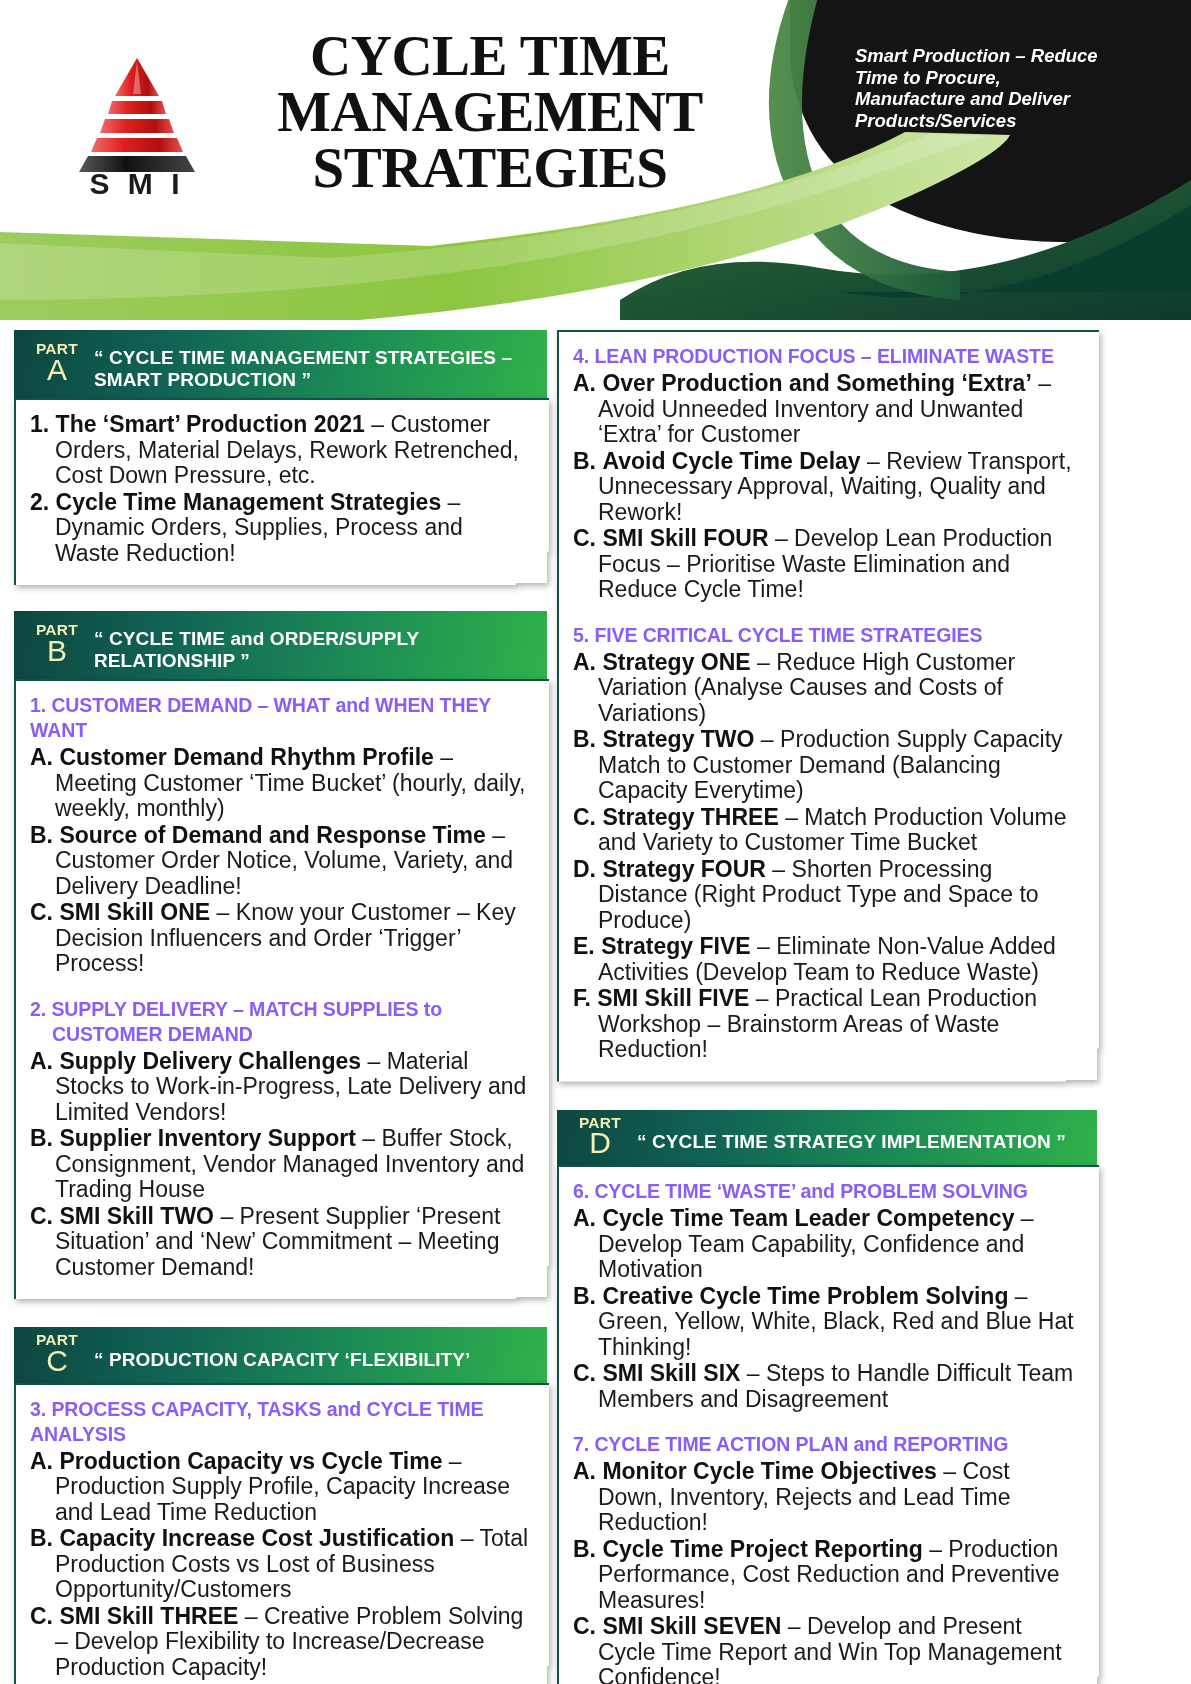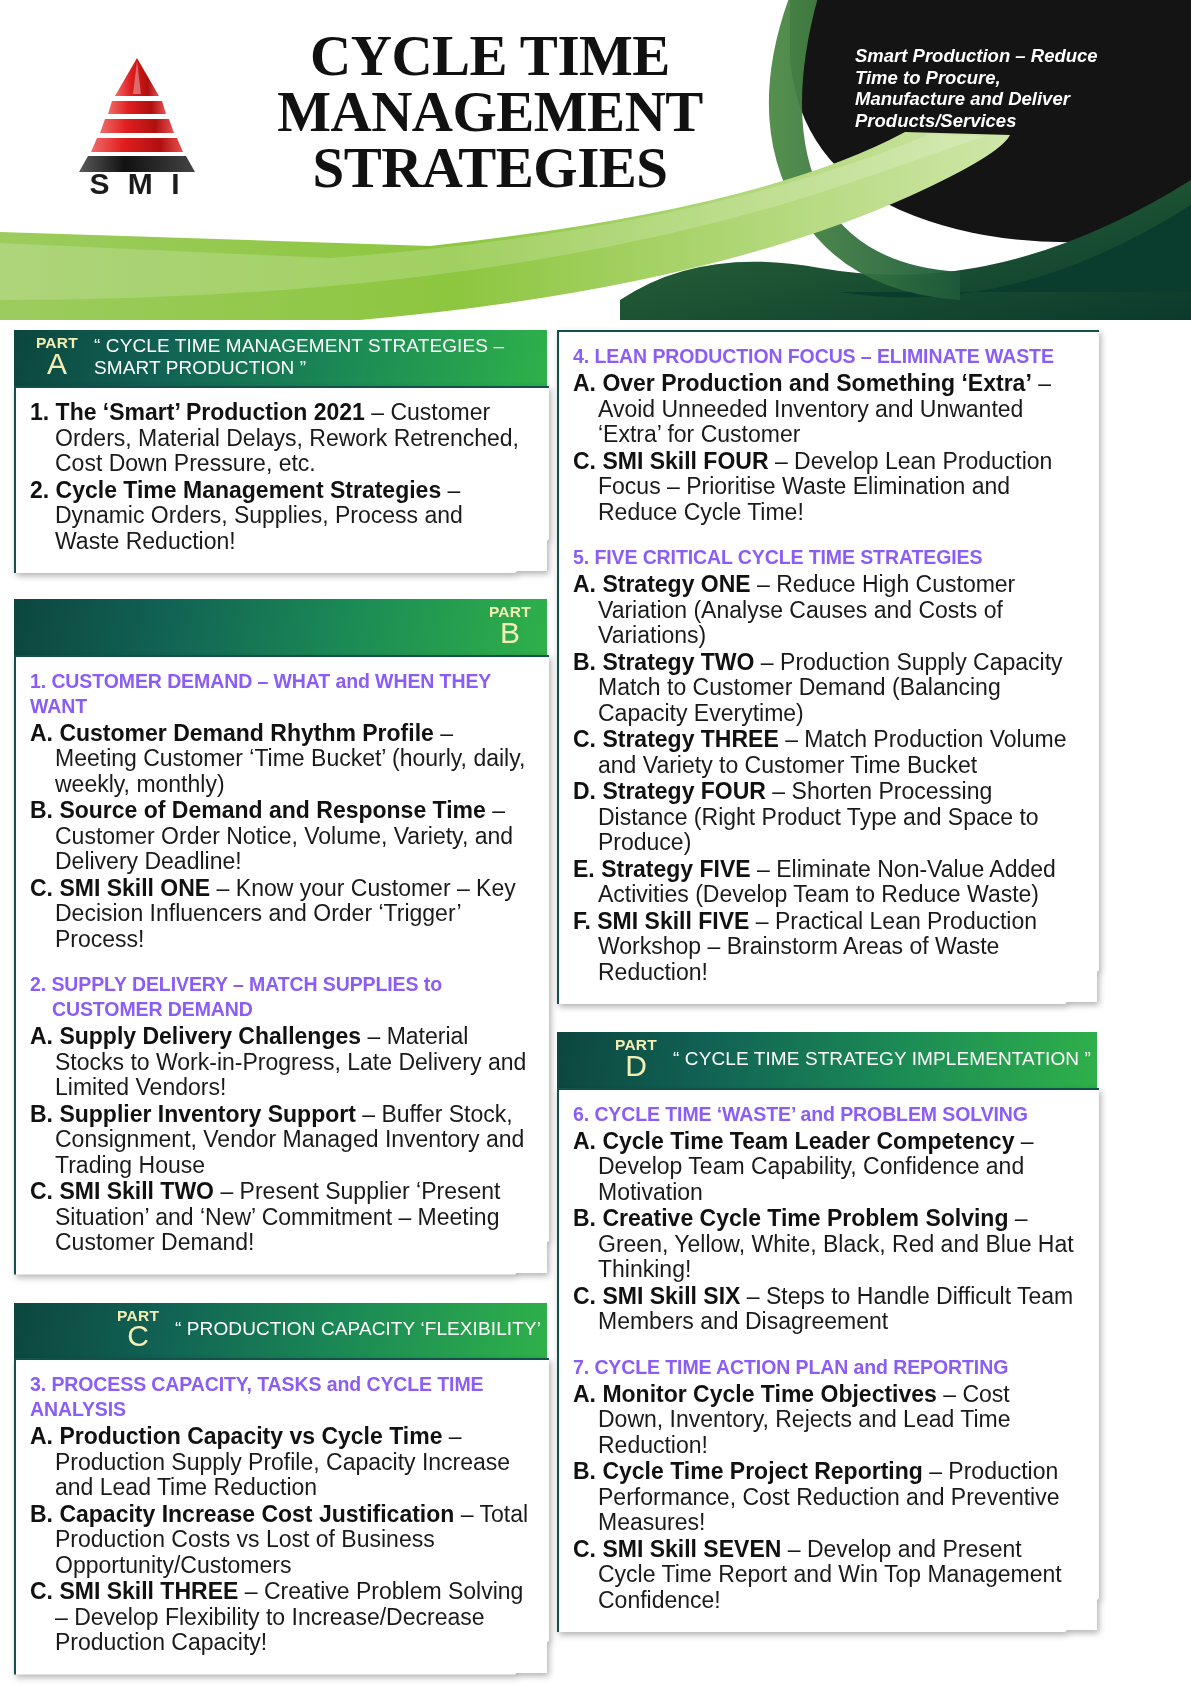--- a/index.html
+++ b/index.html
@@ -40,33 +40,33 @@
   .col-right{left:557px;width:540px;}
 
   
   .part-bar{
     position:relative;
     background:linear-gradient(100deg,#0c463f 0%,#116254 28%,#1b8a55 62%,#2fb14a 100%);
     color:#ffffff;
     display:flex;align-items:center;
     padding:5px 0 7px 0;
     box-sizing:border-box;
-    justify-content:flex-end;
   }
   .part-bar.h2{min-height:52px;}
   .part-bar.h1{min-height:44px;}
   .part-badge{
     width:80px;flex:0 0 80px;text-align:center;color:#f4eeb4;line-height:1;
     padding-left:6px;box-sizing:border-box;
   }
   .part-badge .pword{display:block;font-size:15.5px;font-weight:bold;letter-spacing:.3px;}
   .part-badge .pletter{display:block;font-size:30px;font-weight:normal;margin-top:-2px;}
   .part-title{
-    font-size:19px;font-weight:normal;line-height:22px;letter-spacing:.1px;
+    font-size:19px;font-weight:bold;line-height:22px;letter-spacing:.1px;
     padding-right:6px;
+    margin-top:12px;
   }
 
   
   .card{
     position:relative;
     background:#ffffff;
     box-sizing:border-box;
     padding:14px 16px 16px 16px;
     filter:drop-shadow(2px 3px 3px rgba(0,0,0,0.30));
   }
@@ -188,20 +188,21 @@
     </div>
   </div>
 
   <div class="card-gap"></div>
 
   <div class="part-bar h2">
     <div class="part-badge">
       <span class="pword">PART</span>
       <span class="pletter">B</span>
     </div>
+    <div class="part-title">“ CYCLE TIME and ORDER/SUPPLY RELATIONSHIP  ”</div>
   </div>
   <div class="card">
       <svg class="card-edge" width="533" height="491" viewBox="0 0 533 491">
         <path d="M532 0 L532 457 L499 490 L0 490" fill="none" stroke="#2fa84f" stroke-width="2.5"></path>
       </svg>
     <div class="card-bg"></div>
     <div class="card-inner">
       <p class="num-head">1. CUSTOMER DEMAND – WHAT and WHEN THEY WANT</p>
       <p class="item">
         <b>A.</b>
@@ -271,20 +272,24 @@
         <path d="M539 0 L539 563 L506 596 L0 596" fill="none" stroke="#2fa84f" stroke-width="2.5"></path>
       </svg>
     <div class="card-bg"></div>
     <div class="card-inner">
       <p class="num-head">4. LEAN PRODUCTION FOCUS – ELIMINATE WASTE</p>
       <p class="item">
         <b>A.</b>
         <b>Over Production and Something ‘Extra’</b><span> – Avoid Unneeded Inventory and Unwanted ‘Extra’ for Customer</span>
       </p>
       <p class="item">
+        <b>B.</b>
+        <b>Avoid Cycle Time Delay</b><span> – Review Transport, Unnecessary Approval, Waiting, Quality and Rework!</span>
+      </p>
+      <p class="item">
         <b>C.</b>
         <b>SMI Skill FOUR</b><span> – Develop Lean Production Focus – Prioritise Waste Elimination and Reduce Cycle Time!</span>
       </p>
       <div class="gap"></div>
       <p class="num-head">5. FIVE CRITICAL CYCLE TIME STRATEGIES</p>
       <p class="item">
         <b>A.</b>
         <b>Strategy ONE</b><span> – Reduce High Customer Variation (Analyse Causes and Costs of Variations)</span>
       </p>
       <p class="item">

